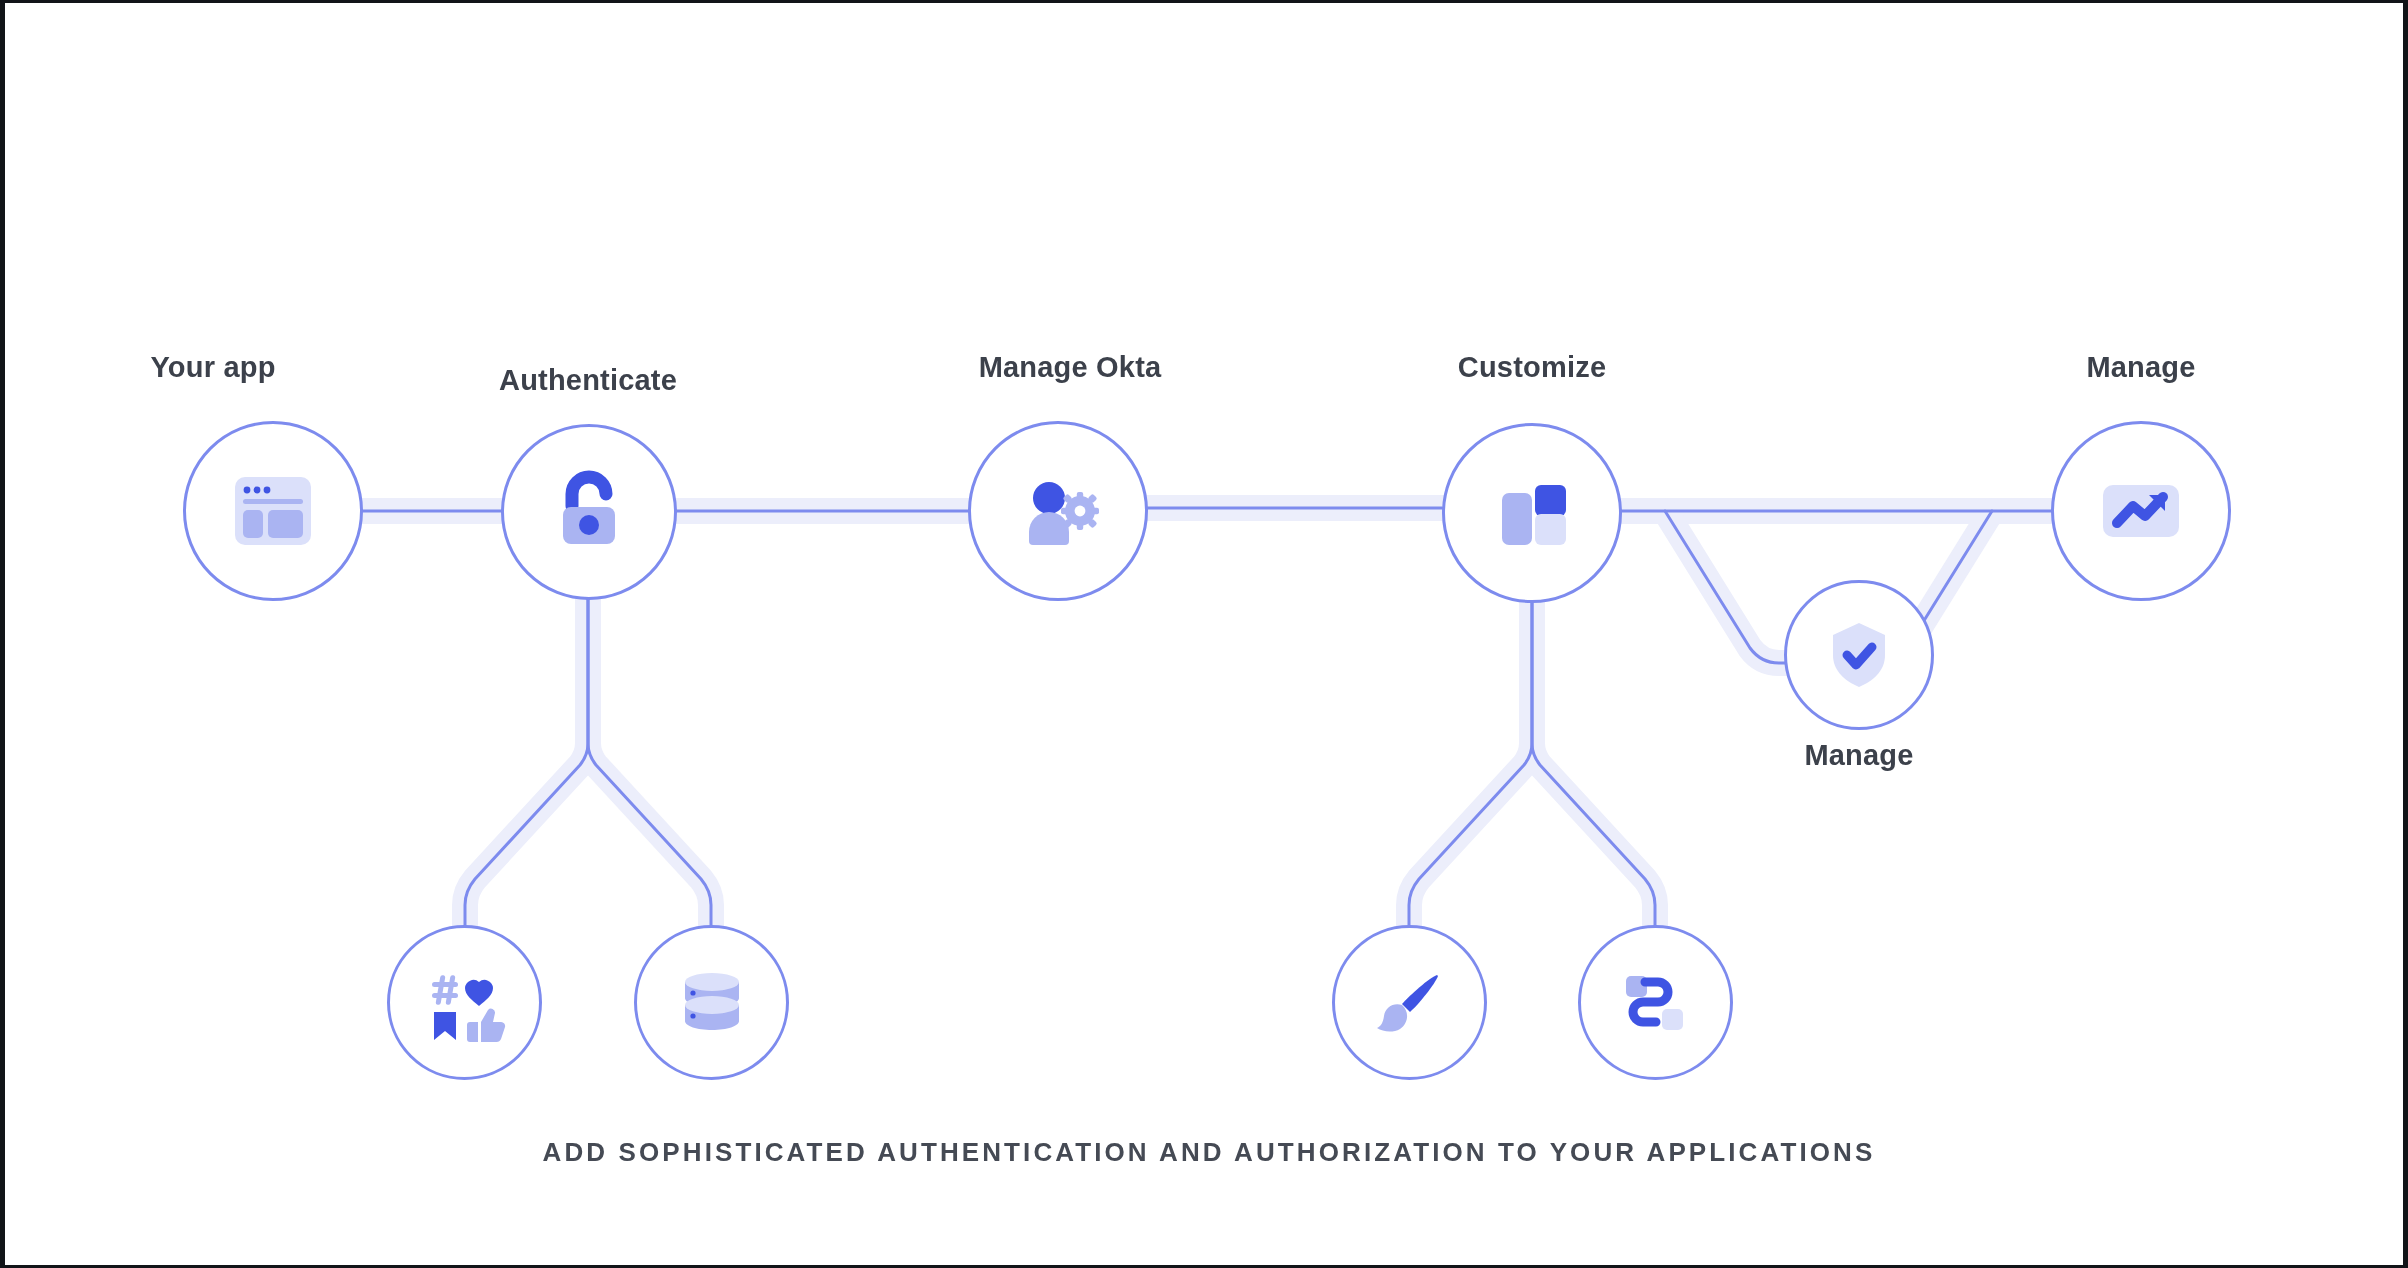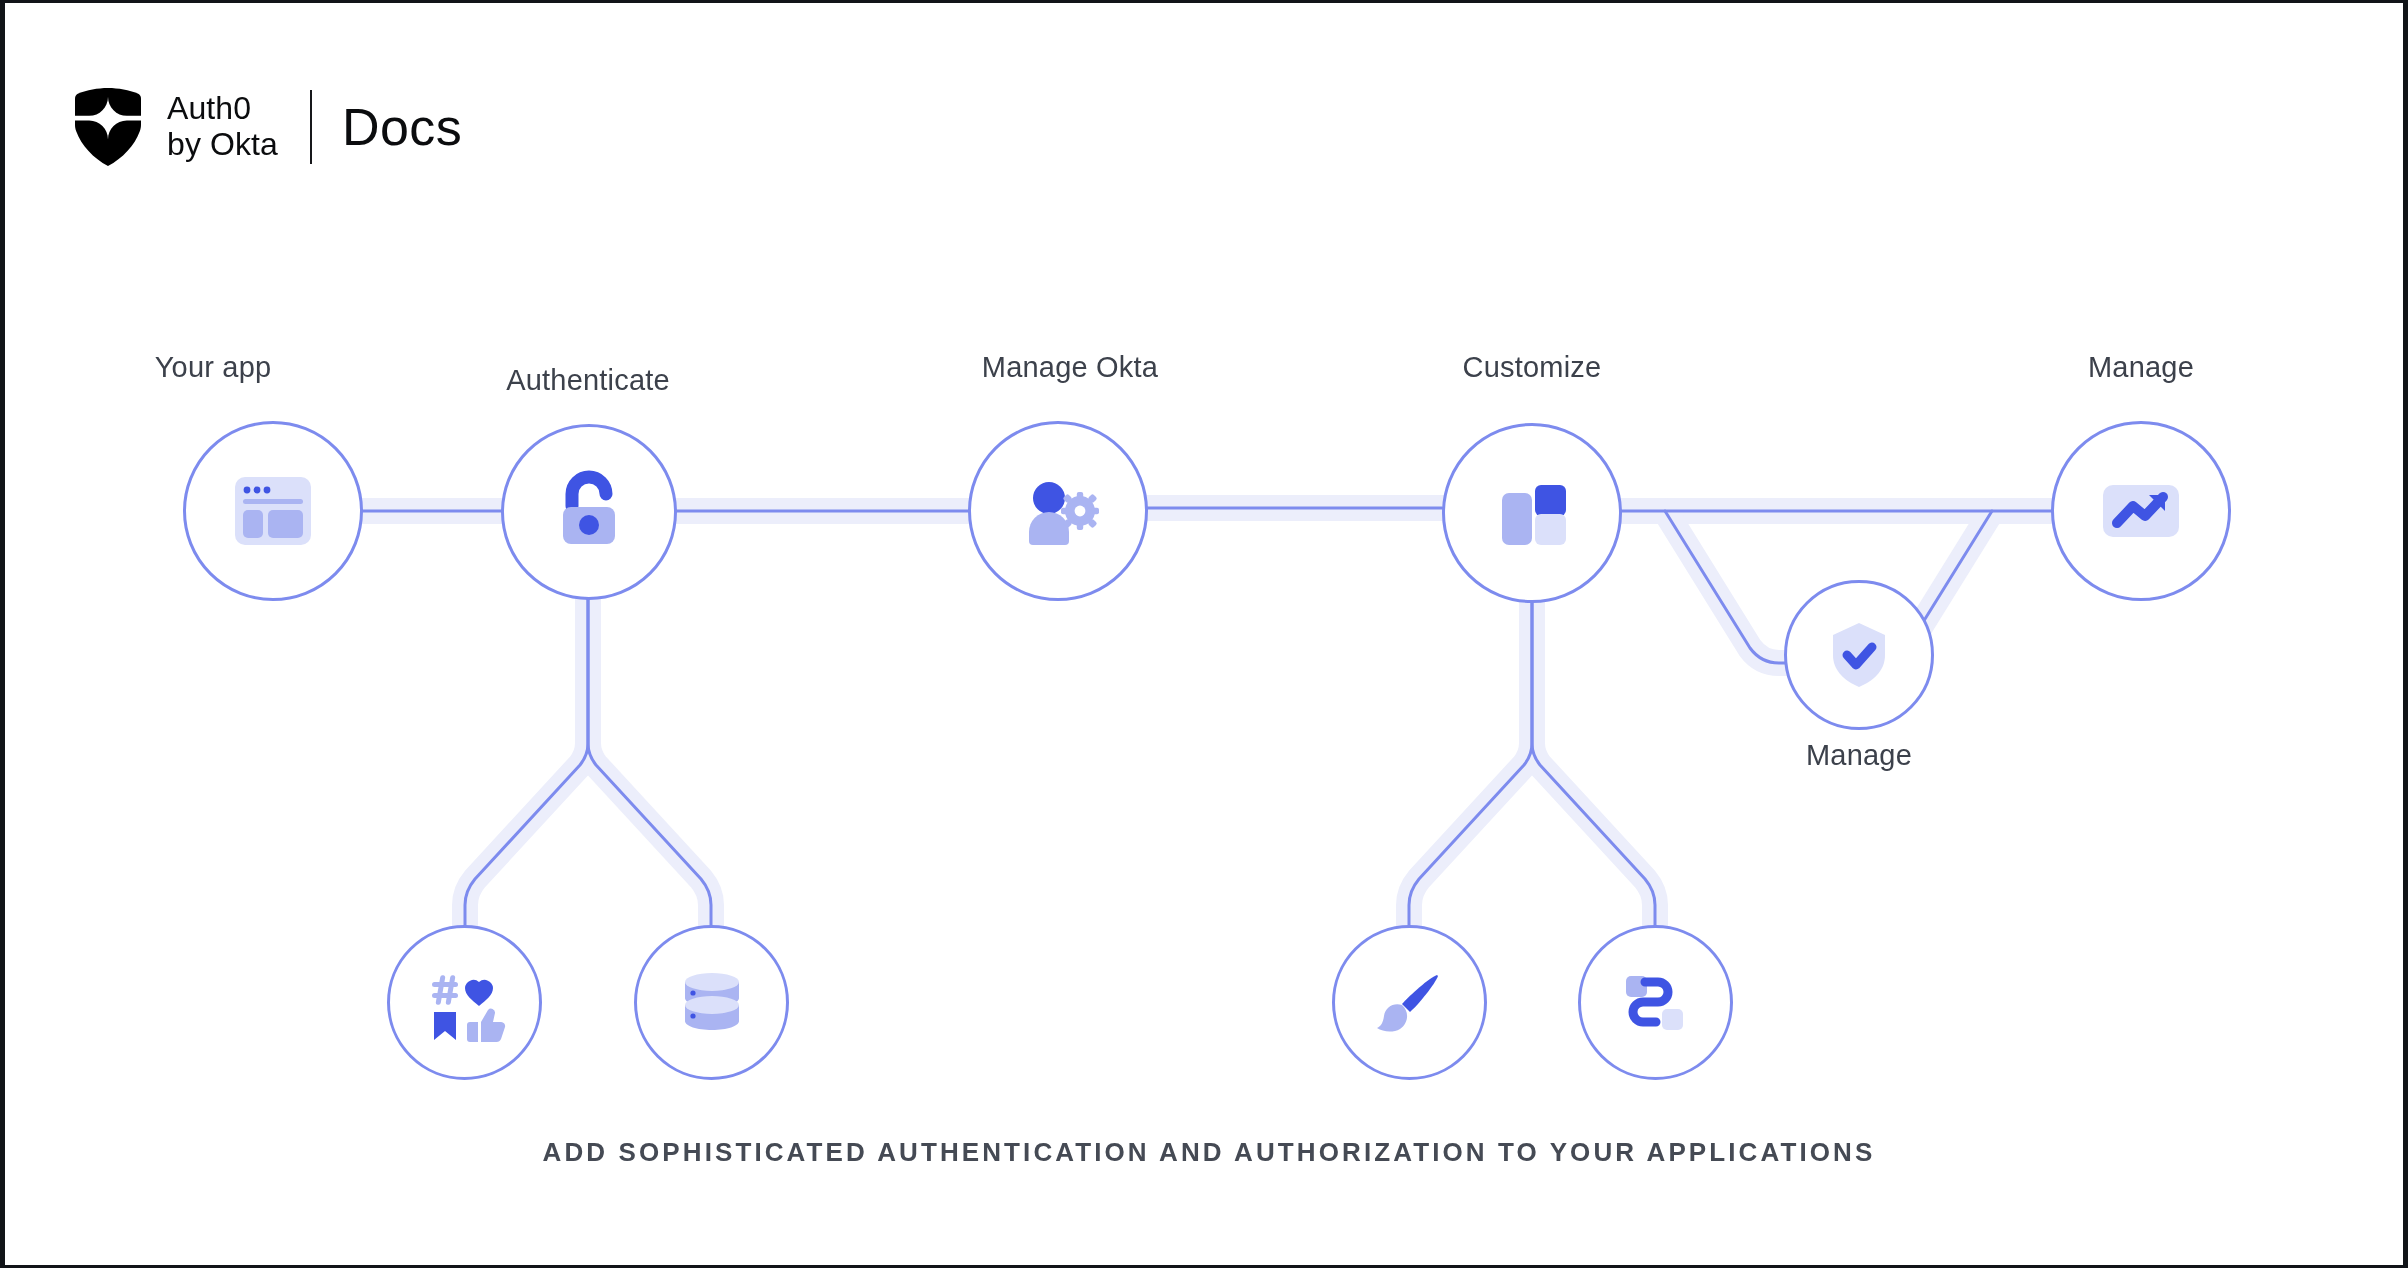--- a/index.html
+++ b/index.html
@@ -29,47 +29,33 @@
   svg.lines{position:absolute;left:0;top:0;width:2408px;height:1268px;pointer-events:none;}
 
   .node{position:absolute;}
   .node .circle{
     position:absolute;border-radius:50%;background:#ffffff;
     border:3px solid #7d8bee;box-sizing:border-box;
     display:flex;align-items:center;justify-content:center;
   }
   .node .label{
     position:absolute;text-align:center;white-space:nowrap;
-    font-weight:400;color:#3c414b;font-size:29px;letter-spacing:.2px;
+    font-weight:700;color:#3c414b;font-size:29px;letter-spacing:.2px;
   }
 
   .caption{
     position:absolute;left:0;right:0;top:1134px;text-align:center;
     font-size:26px;font-weight:700;letter-spacing:3.1px;color:#454a54;
   }
 </style>
 </head>
 <body>
 
 <div class="canvas">
 
-  <div class="brand">
-    <svg class="brand-logo" viewBox="0 0 66 78">
-      <path fill="#000" d="M33 0C22.6 0 11.8 2.2 3.3 5.4 1.3 6.2 0 8.1 0 10.2v17.6h14.2C24.5 27.8 33 19.3 33 8.9V0z"></path>
-      <path fill="#000" d="M33 0c10.4 0 21.2 2.2 29.7 5.4 2 .8 3.3 2.7 3.3 4.8v17.6H51.8C41.5 27.8 33 19.3 33 8.9V0z"></path>
-      <path fill="#000" d="M0 32.6h14.2C24.5 32.6 33 41.1 33 51.5V78C18.4 70.3 6.4 57.5 1.2 43.2 0.3 40.8 0 38.6 0 36.4v-3.8z"></path>
-      <path fill="#000" d="M66 32.6H51.8C41.5 32.6 33 41.1 33 51.5V78c14.6-7.7 26.6-20.5 31.8-34.8.9-2.4 1.2-4.6 1.2-6.8v-3.8z"></path>
-    </svg>
-    <div class="brand-words">
-      <span class="brand-l1">Auth0</span>
-      <span class="brand-l2">by Okta</span>
-    </div>
-    <div class="brand-sep"></div>
-    <span class="brand-docs">Docs</span>
-  </div>
 
   <div class="diagram">
 
     <svg class="lines" viewBox="0 0 2408 1268">
       <g fill="none" stroke="#eceefb" stroke-width="26" stroke-linecap="round" stroke-linejoin="round">
         <path d="M268 508 H 583"></path>
         <path d="M 587 508 H 963"></path>
         <path d="M 1127 505 H 1437"></path>
         <path d="M 1604 508 H 2047"></path>
         <path d="M 1660 508 L 1745 645 Q 1756 660 1774 660 H 1790"></path>

